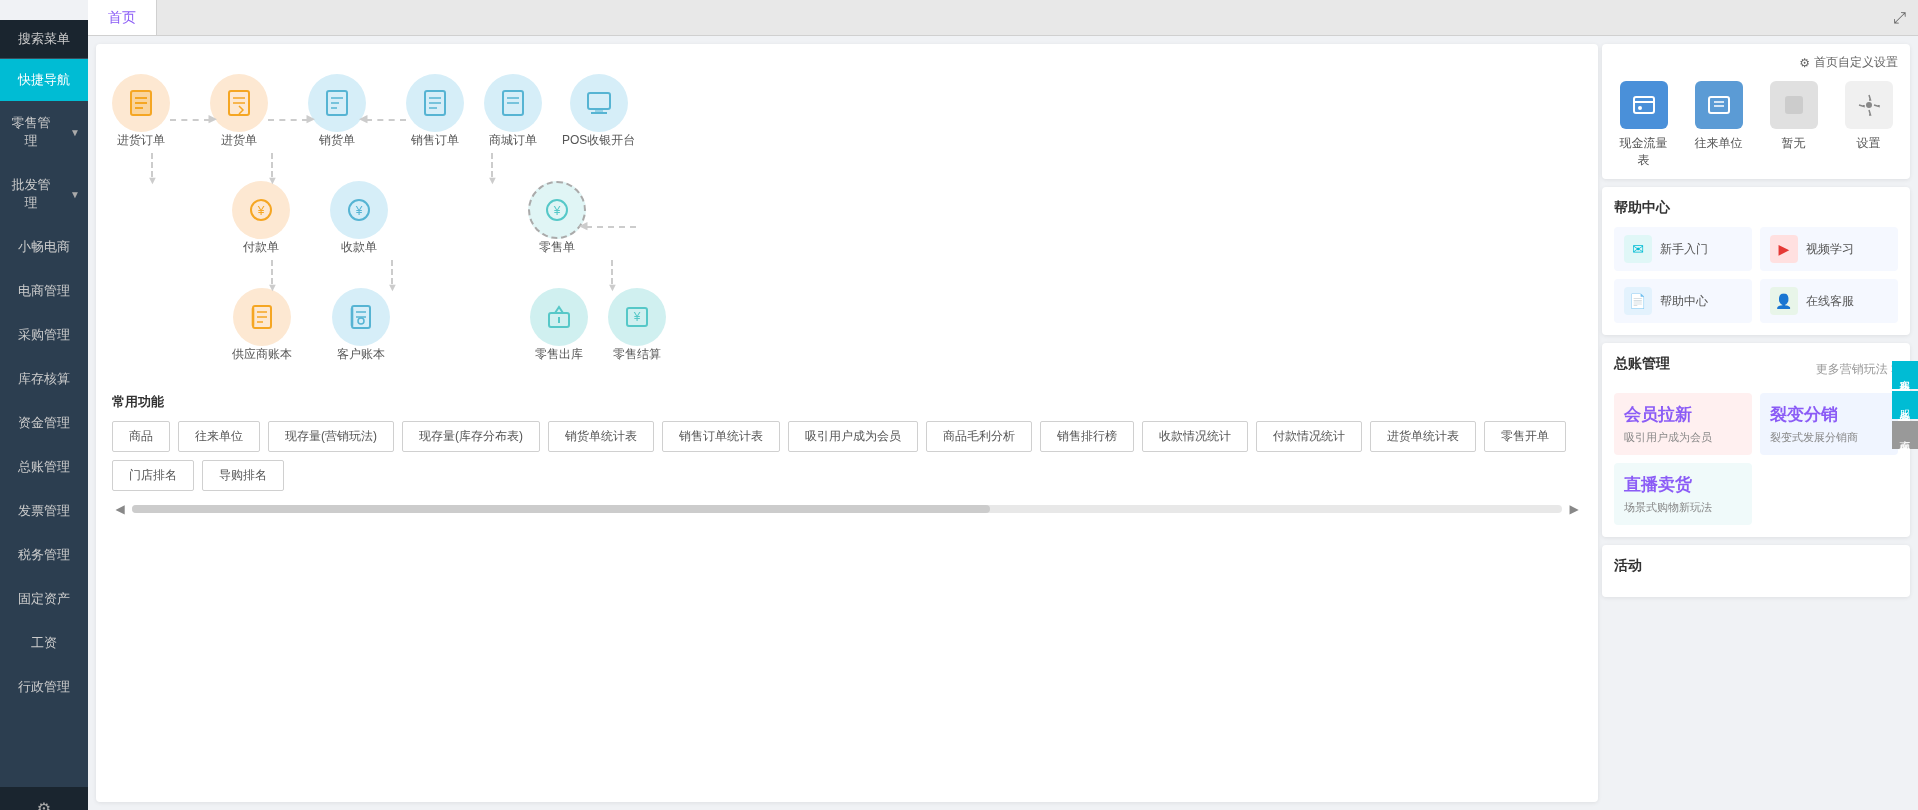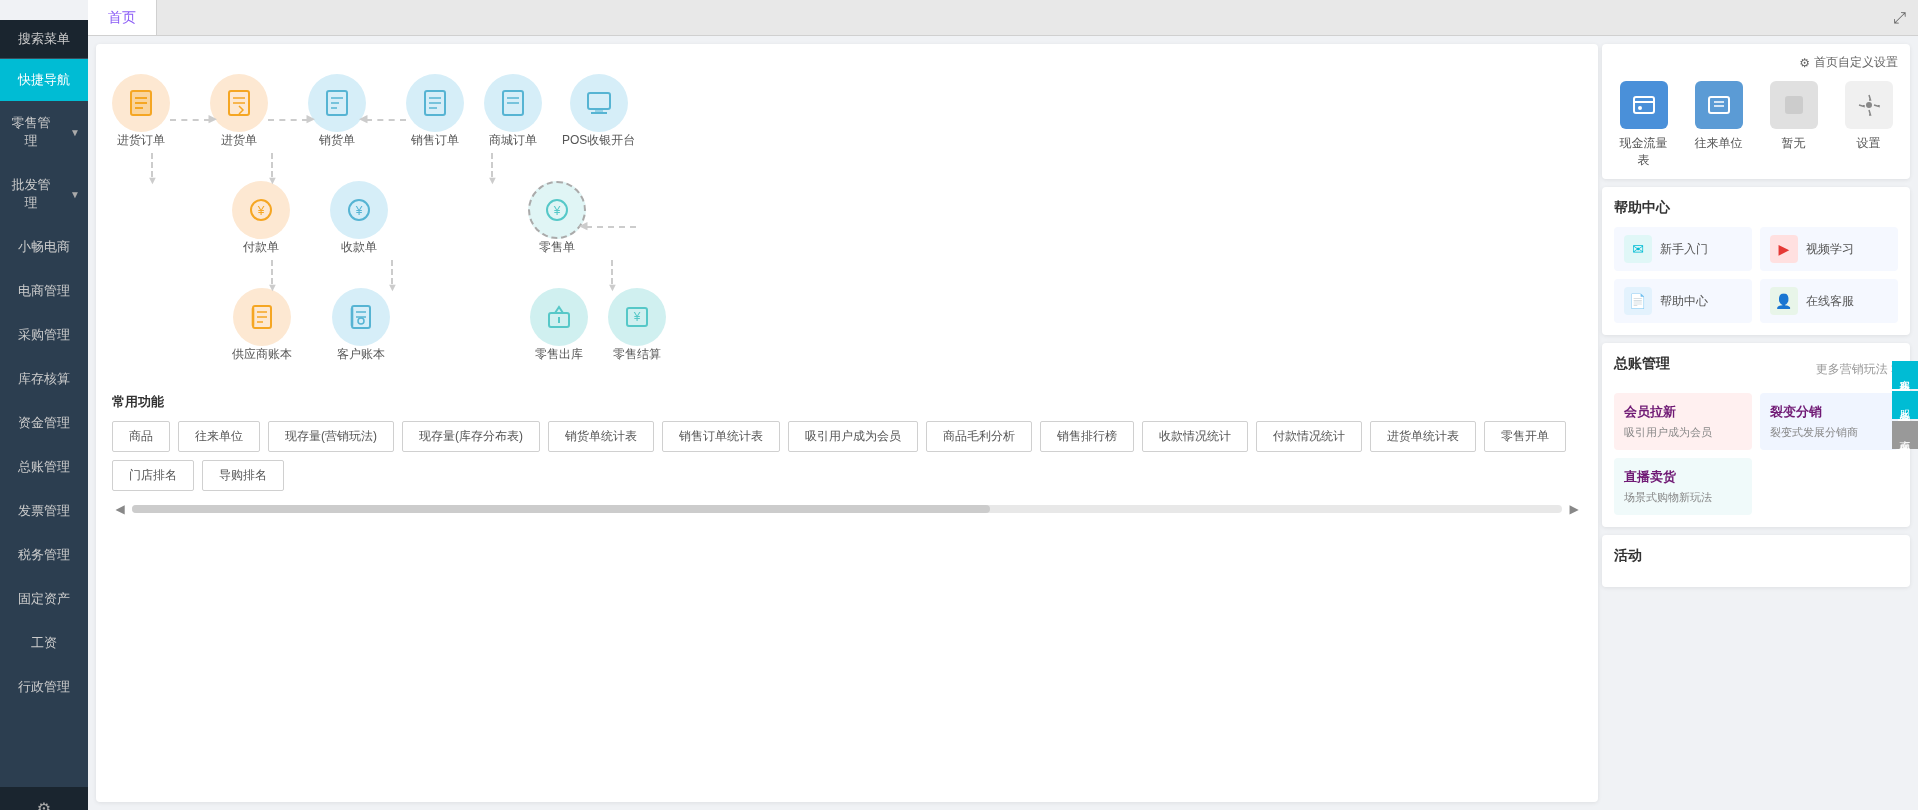--- a/index.html
+++ b/index.html
@@ -307,21 +307,21 @@
     }
     .mkt-item {
       padding: 10px;
       border-radius: 4px;
       cursor: pointer;
     }
     .mkt-item.pink { background: #fff0f0; }
     .mkt-item.blue { background: #f0f5ff; }
     .mkt-item.teal { background: #f0fafa; }
     .mkt-item.purple { background: #f5f0ff; }
-    .mkt-title { font-size: 13px; color: #701a75; font-weight: bold; margin-bottom: 4px; }
+    .mkt-title { font-size: 17px; color: #8b5cf6; font-weight: bold; margin-bottom: 4px; }
     .mkt-desc { font-size: 11px; color: #888; }
 
     
     .activity {
       background: #fff;
       border-radius: 4px;
       padding: 12px;
       box-shadow: 0 1px 4px rgba(0,0,0,0.08);
     }
 

